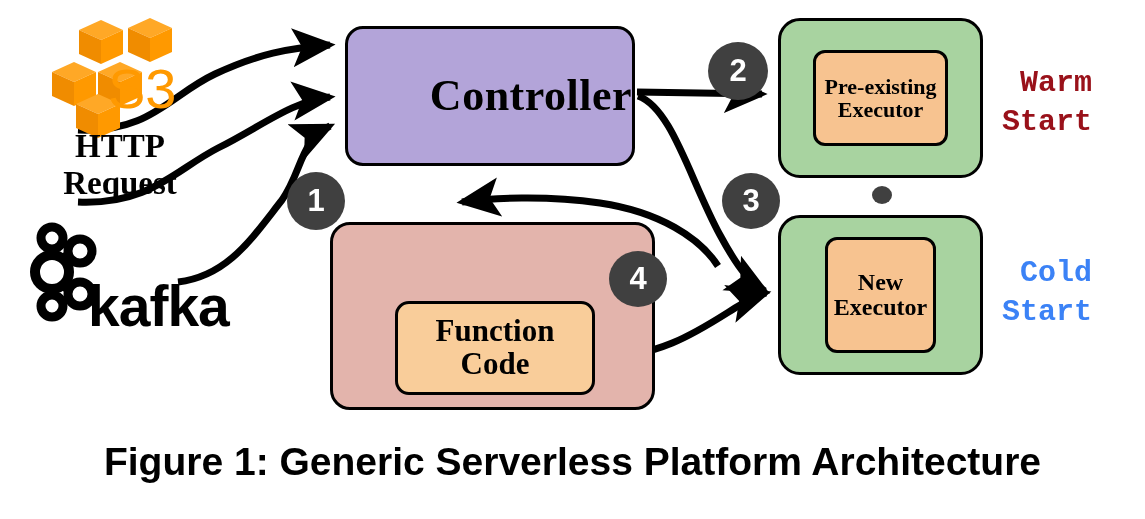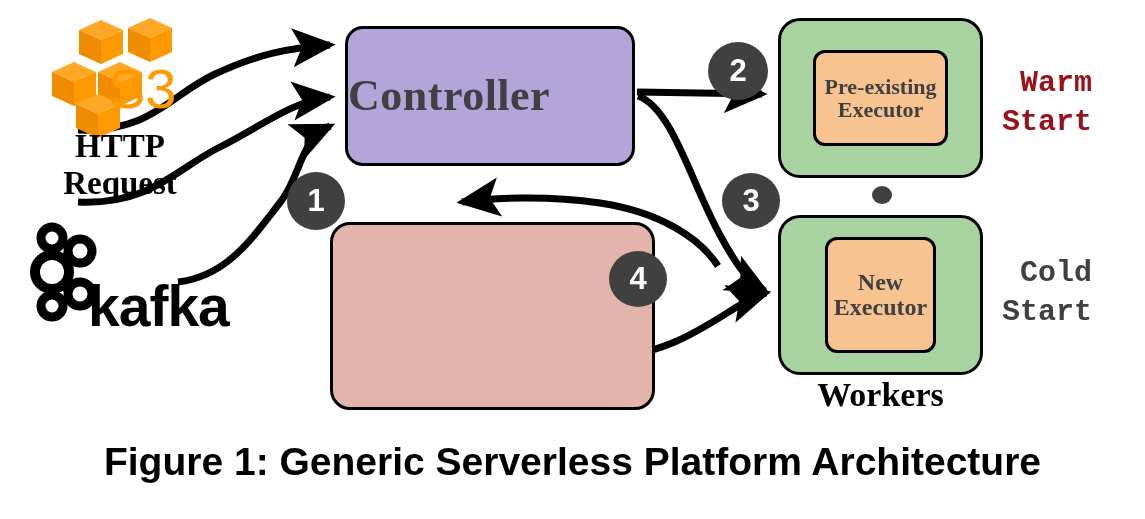--- a/index.html
+++ b/index.html
@@ -27,25 +27,25 @@
   }
   svg.layer.arrows { z-index: 2; }
   svg.layer.logos  { z-index: 3; }
 
   .node {
     position: absolute;
     box-sizing: border-box;
     border: 3px solid #000000;
     display: flex;
     align-items: center;
-    justify-content: flex-start;
+    justify-content: flex-end;
     text-align: center;
     font-family: "Liberation Serif", serif;
     font-weight: bold;
-    color: #404040;
+    color: #000000;
     z-index: 4;
     line-height: 1.06;
   }
 
   #controller-box {
     left: 345px; top: 26px;
     width: 290px; height: 140px;
     background: #b3a4d9;
     border-radius: 18px;
     font-size: 44px;
@@ -154,21 +154,21 @@
     z-index: 4;
     line-height: 1.3;
     white-space: pre-line;
   }
   #warm-start-label {
     left: 1002px; top: 64px;
     color: #99111a;
   }
   #cold-start-label {
     left: 1002px; top: 254px;
-    color: #404040;
+    color: #3b82f6;
   }
 
   .step-badge {
     position: absolute;
     background: #404040;
     border-radius: 50%;
     color: #ffffff;
     font-family: "Liberation Sans", sans-serif;
     font-weight: bold;
     display: flex;
@@ -319,24 +319,27 @@
     </div>
   </div>
 
   <div id="cold-worker-box" class="node">
     <div id="cold-executor-box">
       <span style="white-space:pre-line;">New
 Executor</span>
     </div>
   </div>
 
-  <div id="workers-label" class="plain-label">Workers</div>
   <div id="worker-ellipsis-dot"></div>
 
   <div id="registry-box" class="node">
+    <div id="function-code-box">
+      <span style="white-space:pre-line;">Function
+Code</span>
+    </div>
   </div>
 
   <div id="warm-start-label" class="mono-label">Warm
 Start</div>
   <div id="cold-start-label" class="mono-label">Cold
 Start</div>
 
   <div id="badge-1" class="step-badge">1</div>
   <div id="badge-2" class="step-badge">2</div>
   <div id="badge-3" class="step-badge">3</div>

